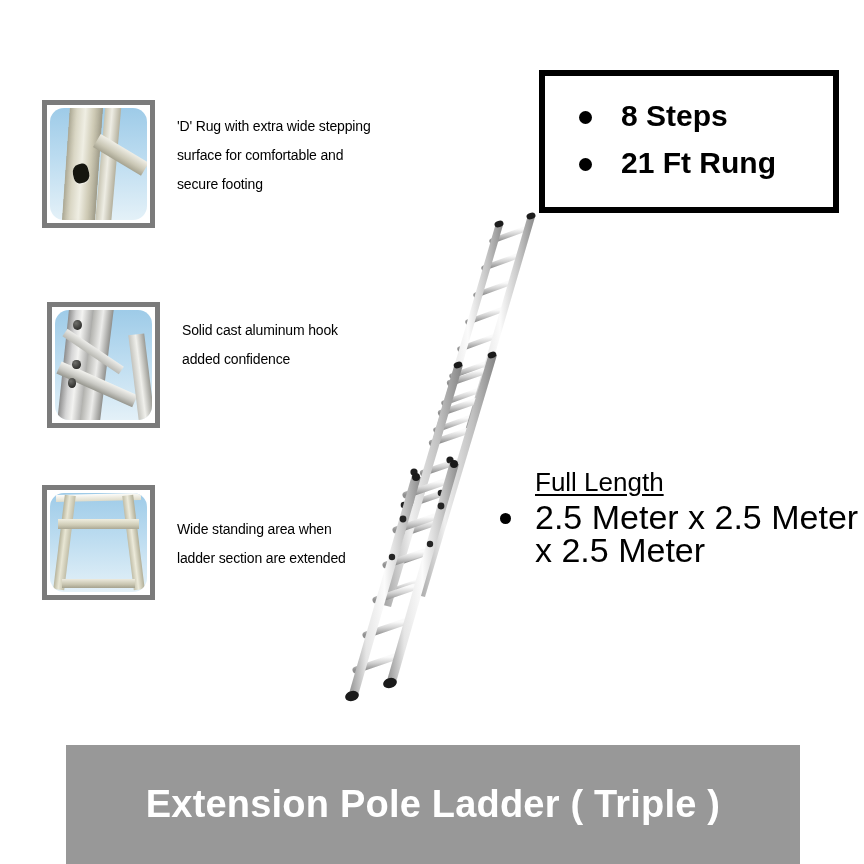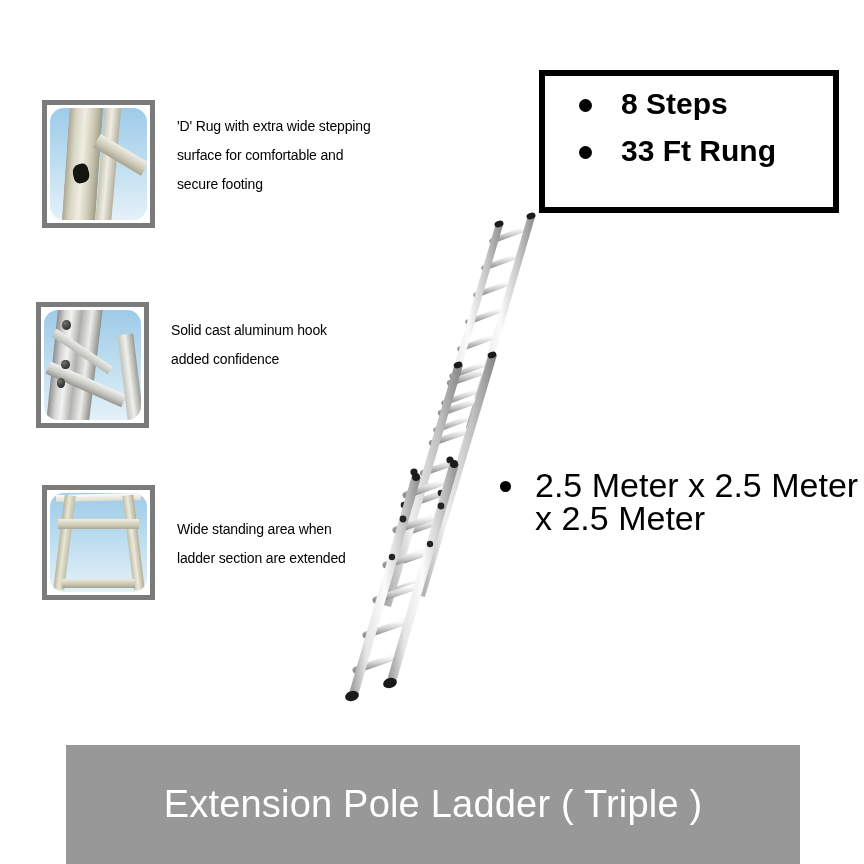--- a/index.html
+++ b/index.html
@@ -203,21 +203,21 @@
     top: 70px;
     width: 300px;
     height: 143px;
     box-sizing: border-box;
     border: 6px solid #000000;
     background: #ffffff;
   }
   #spec-list {
     list-style: none;
     margin: 0;
-    padding: 4px 0 0 26px;
+    padding: 16px 0 0 26px;
   }
   #spec-list li {
     position: relative;
     font-size: 30px;
     font-weight: bold;
     line-height: 47px;
     padding-left: 50px;
     white-space: nowrap;
   }
   #spec-list li::before {
@@ -277,21 +277,21 @@
     width: 734px;
     height: 119px;
     background: #989898;
     display: flex;
     align-items: center;
     justify-content: center;
   }
   #banner-title {
     color: #ffffff;
     font-size: 38px;
-    font-weight: normal;
+    font-weight: bold;
     letter-spacing: 0.2px;
     white-space: nowrap;
   }
 
   
   #ladder-photo {
     position: absolute;
     left: 300px;
     top: 205px;
     width: 300px;
@@ -308,21 +308,21 @@
       <div class="thumb-photo">
         <div class="t1-rail"></div>
         <div class="t1-rail2"></div>
         <div class="t1-brace"></div>
         <div class="t1-hole"></div>
       </div>
     </div>
     <div class="feature-text" style="margin-left:22px; width:195px; margin-top:12px;">'D' Rug with extra wide stepping surface for comfortable and secure footing</div>
   </div>
 
-  <div class="feature" style="left:36px; top:302px; width:330px;">
+  <div class="feature" style="left:47px; top:302px; width:330px;">
     <div class="feature-thumb" style="width:113px; height:126px;">
       <div class="thumb-photo">
         <div class="t2-post"></div>
         <div class="t2-post2"></div>
         <div class="t2-bar2"></div>
         <div class="t2-bar"></div>
         <div class="t2-rail-r"></div>
         <div class="t2-bolt" style="left:19%; top:9%;"></div>
         <div class="t2-bolt" style="left:18%; top:45%;"></div>
         <div class="t2-bolt" style="left:13%; top:62%;"></div>
@@ -428,25 +428,26 @@
       <circle cx="130" cy="339" r="3.2" fill="#242424"></circle>
 
       <ellipse cx="52" cy="491" rx="7" ry="5" fill="#1a1a1a" transform="rotate(-16 52 491)"></ellipse>
       <ellipse cx="90" cy="478" rx="7" ry="5" fill="#1a1a1a" transform="rotate(-16 90 478)"></ellipse>
     </g>
   </svg>
 
   <div id="spec-box">
     <ul id="spec-list">
       <li>8 Steps</li>
-      <li>33 Ft Rung</li>
+      <li>21 Ft Rung</li>
     </ul>
   </div>
 
   <div id="fulllength">
+    <div id="fulllength-title">Full Length</div>
     <ul id="fulllength-list">
       <li>2.5 Meter x 2.5 Meter x 2.5 Meter</li>
     </ul>
   </div>
 
   <div id="banner">
     <div id="banner-title">Extension Pole Ladder ( Triple )</div>
   </div>
 
 </div>

